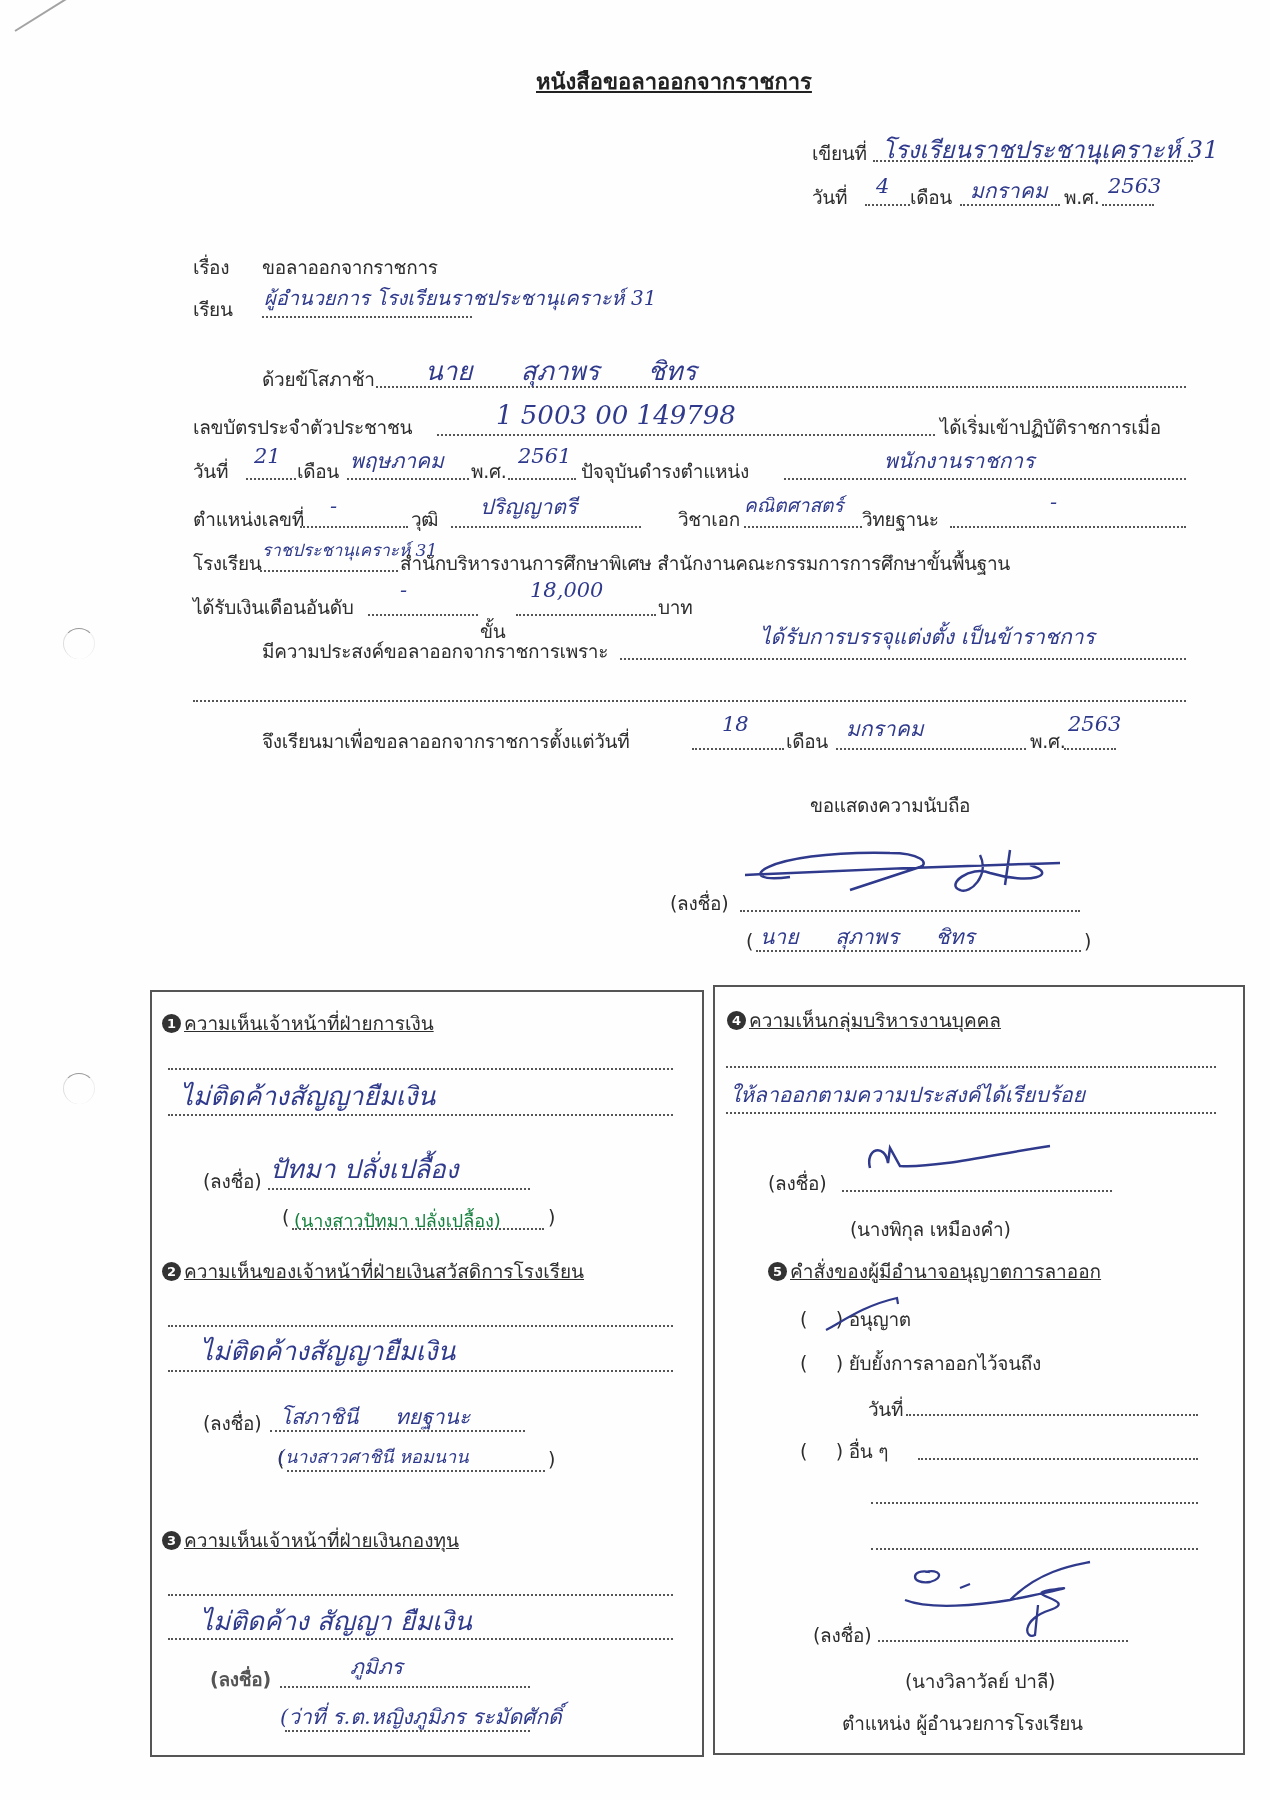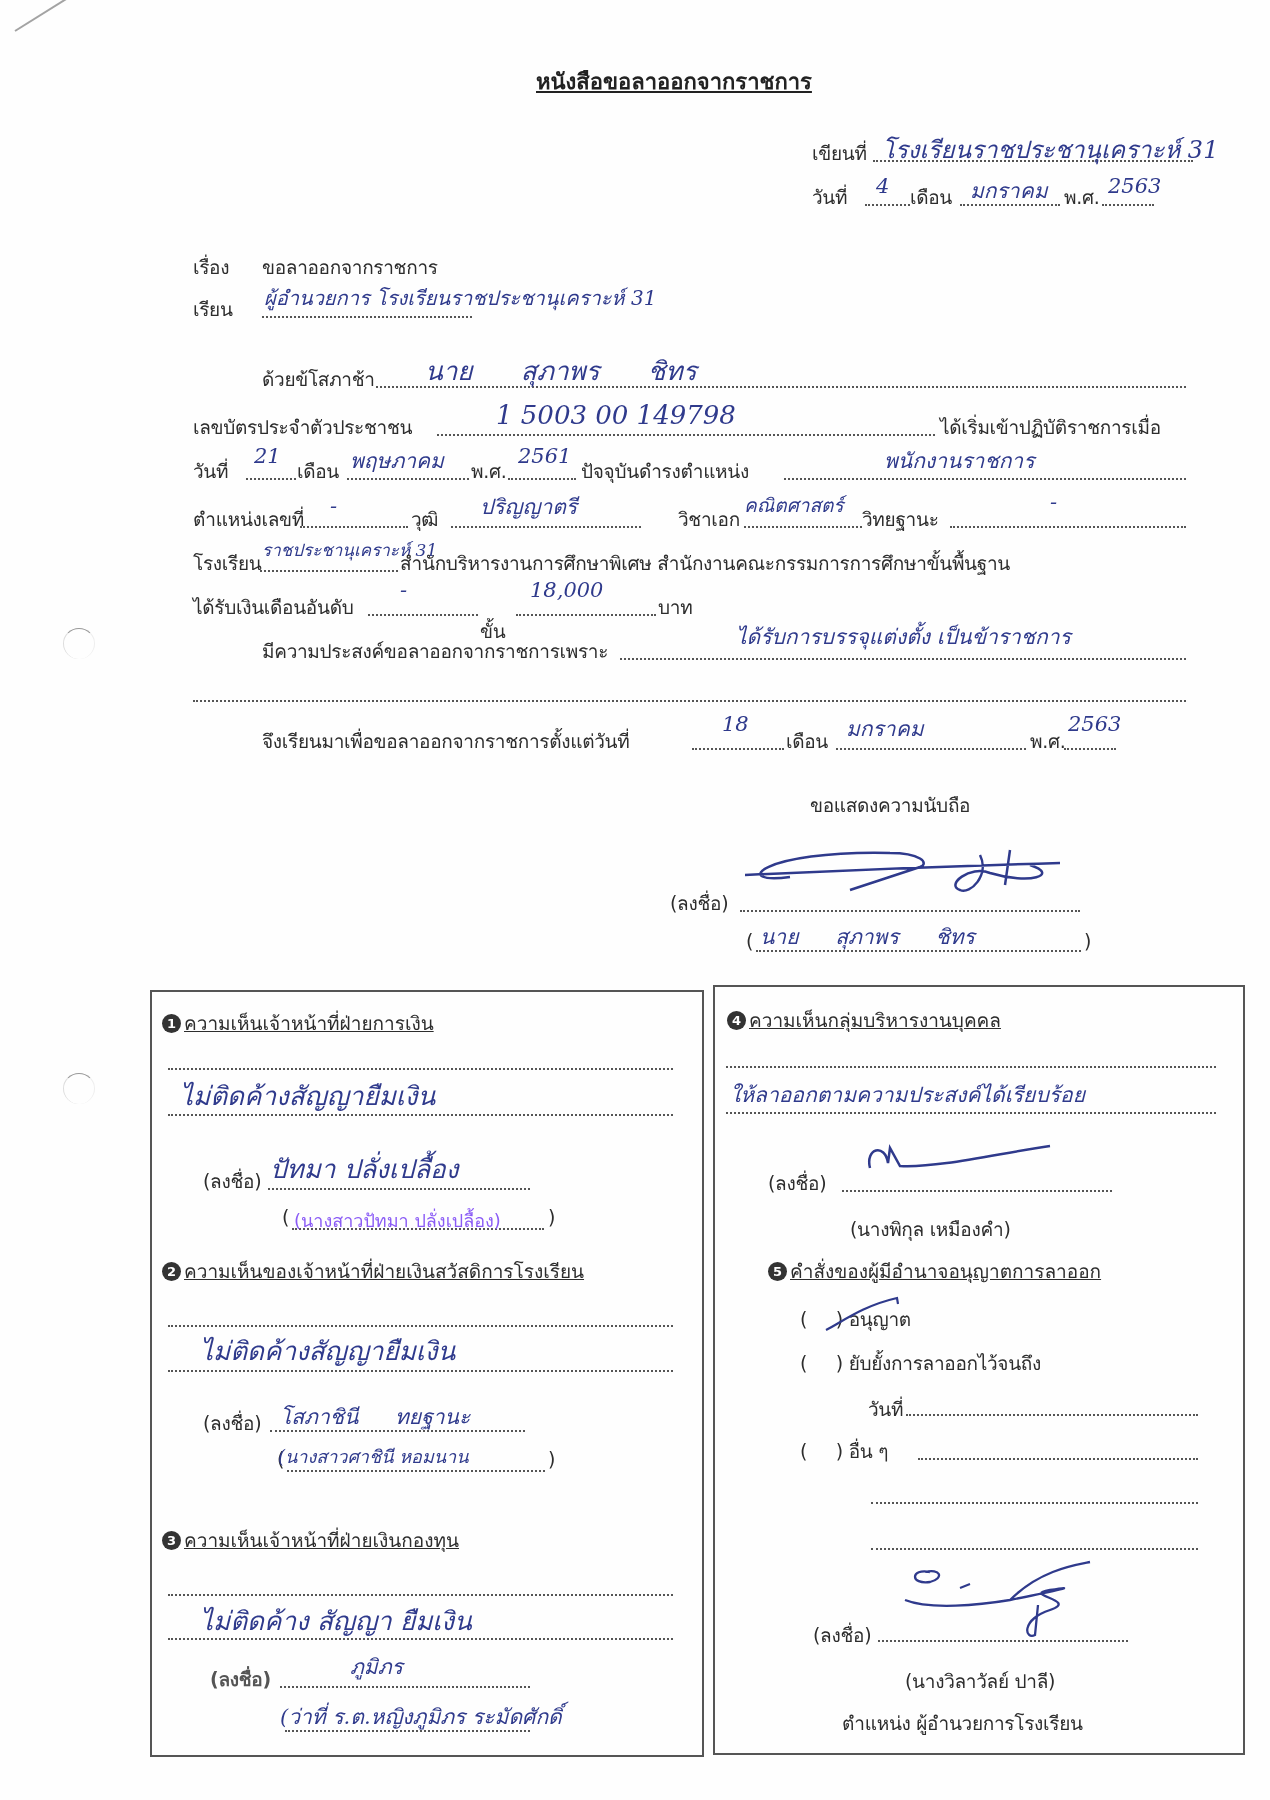--- a/index.html
+++ b/index.html
@@ -18,21 +18,21 @@
     font-size:22px; font-weight:bold; text-decoration:underline; color:#222;
   }
   .box { position:absolute; border:2px solid #555; background:transparent; }
   .sec-head { font-size:19px; text-decoration:underline; color:#2d2d2d; }
   .num-badge {
     display:inline-block; width:19px; height:19px; border-radius:50%;
     background:#333; color:#fff; font-size:13px; font-weight:bold;
     text-align:center; line-height:19px; margin-right:3px; vertical-align:2px;
     text-decoration:none;
   }
-  .stamp { color:#8b5cf6; font-size:18px; }
+  .stamp { color:#15803d; font-size:18px; }
   .punch {
     position:absolute; width:30px; height:30px; border-radius:50%;
     border-top:1px solid #999; border-left:1px solid #ddd; border-right:1px solid #eee;
   }
   .sig svg { overflow:visible; }
 </style>
 </head>
 <body>
 
 <div class="abs" style="left:15px;top:30px;width:65px;height:2px;background:#666;transform:rotate(-32deg);transform-origin:left;opacity:.6;"></div>
@@ -105,21 +105,21 @@
 <div class="abs print" style="left:193px;top:592px;">ได้รับเงินเดือนอันดับ</div>
 <div class="dots" style="left:368px;top:614px;width:110px;"></div>
 <div class="abs hand" style="left:400px;top:578px;">-</div>
 <div class="abs print" style="left:480px;top:616px;">ขั้น</div>
 <div class="dots" style="left:516px;top:614px;width:140px;"></div>
 <div class="abs hand" style="left:530px;top:578px;">18,000</div>
 <div class="abs print" style="left:658px;top:592px;">บาท</div>
 
 <div class="abs print" style="left:262px;top:636px;">มีความประสงค์ขอลาออกจากราชการเพราะ</div>
 <div class="dots" style="left:620px;top:658px;width:566px;"></div>
-<div class="abs hand" style="left:736px;top:620px;">ได้รับการบรรจุแต่งตั้ง เป็นข้าราชการ</div>
+<div class="abs hand" style="left:760px;top:620px;">ได้รับการบรรจุแต่งตั้ง เป็นข้าราชการ</div>
 <div class="dots" style="left:193px;top:700px;width:993px;"></div>
 
 <div class="abs print" style="left:262px;top:726px;">จึงเรียนมาเพื่อขอลาออกจากราชการตั้งแต่วันที่</div>
 <div class="dots" style="left:692px;top:748px;width:92px;"></div>
 <div class="abs hand" style="left:722px;top:712px;">18</div>
 <div class="abs print" style="left:786px;top:726px;">เดือน</div>
 <div class="dots" style="left:836px;top:748px;width:190px;"></div>
 <div class="abs hand" style="left:846px;top:712px;">มกราคม</div>
 <div class="abs print" style="left:1030px;top:726px;">พ.ศ.</div>
 <div class="dots" style="left:1064px;top:748px;width:52px;"></div>

